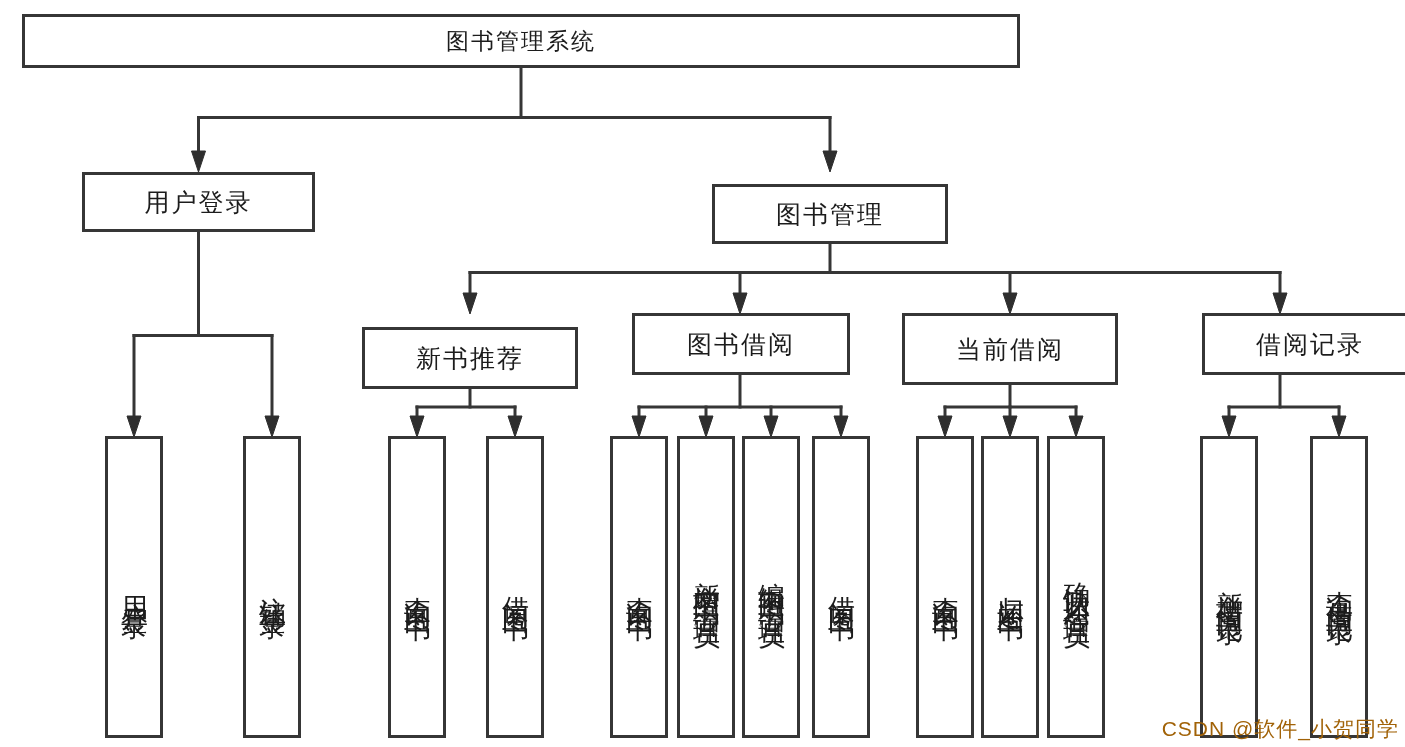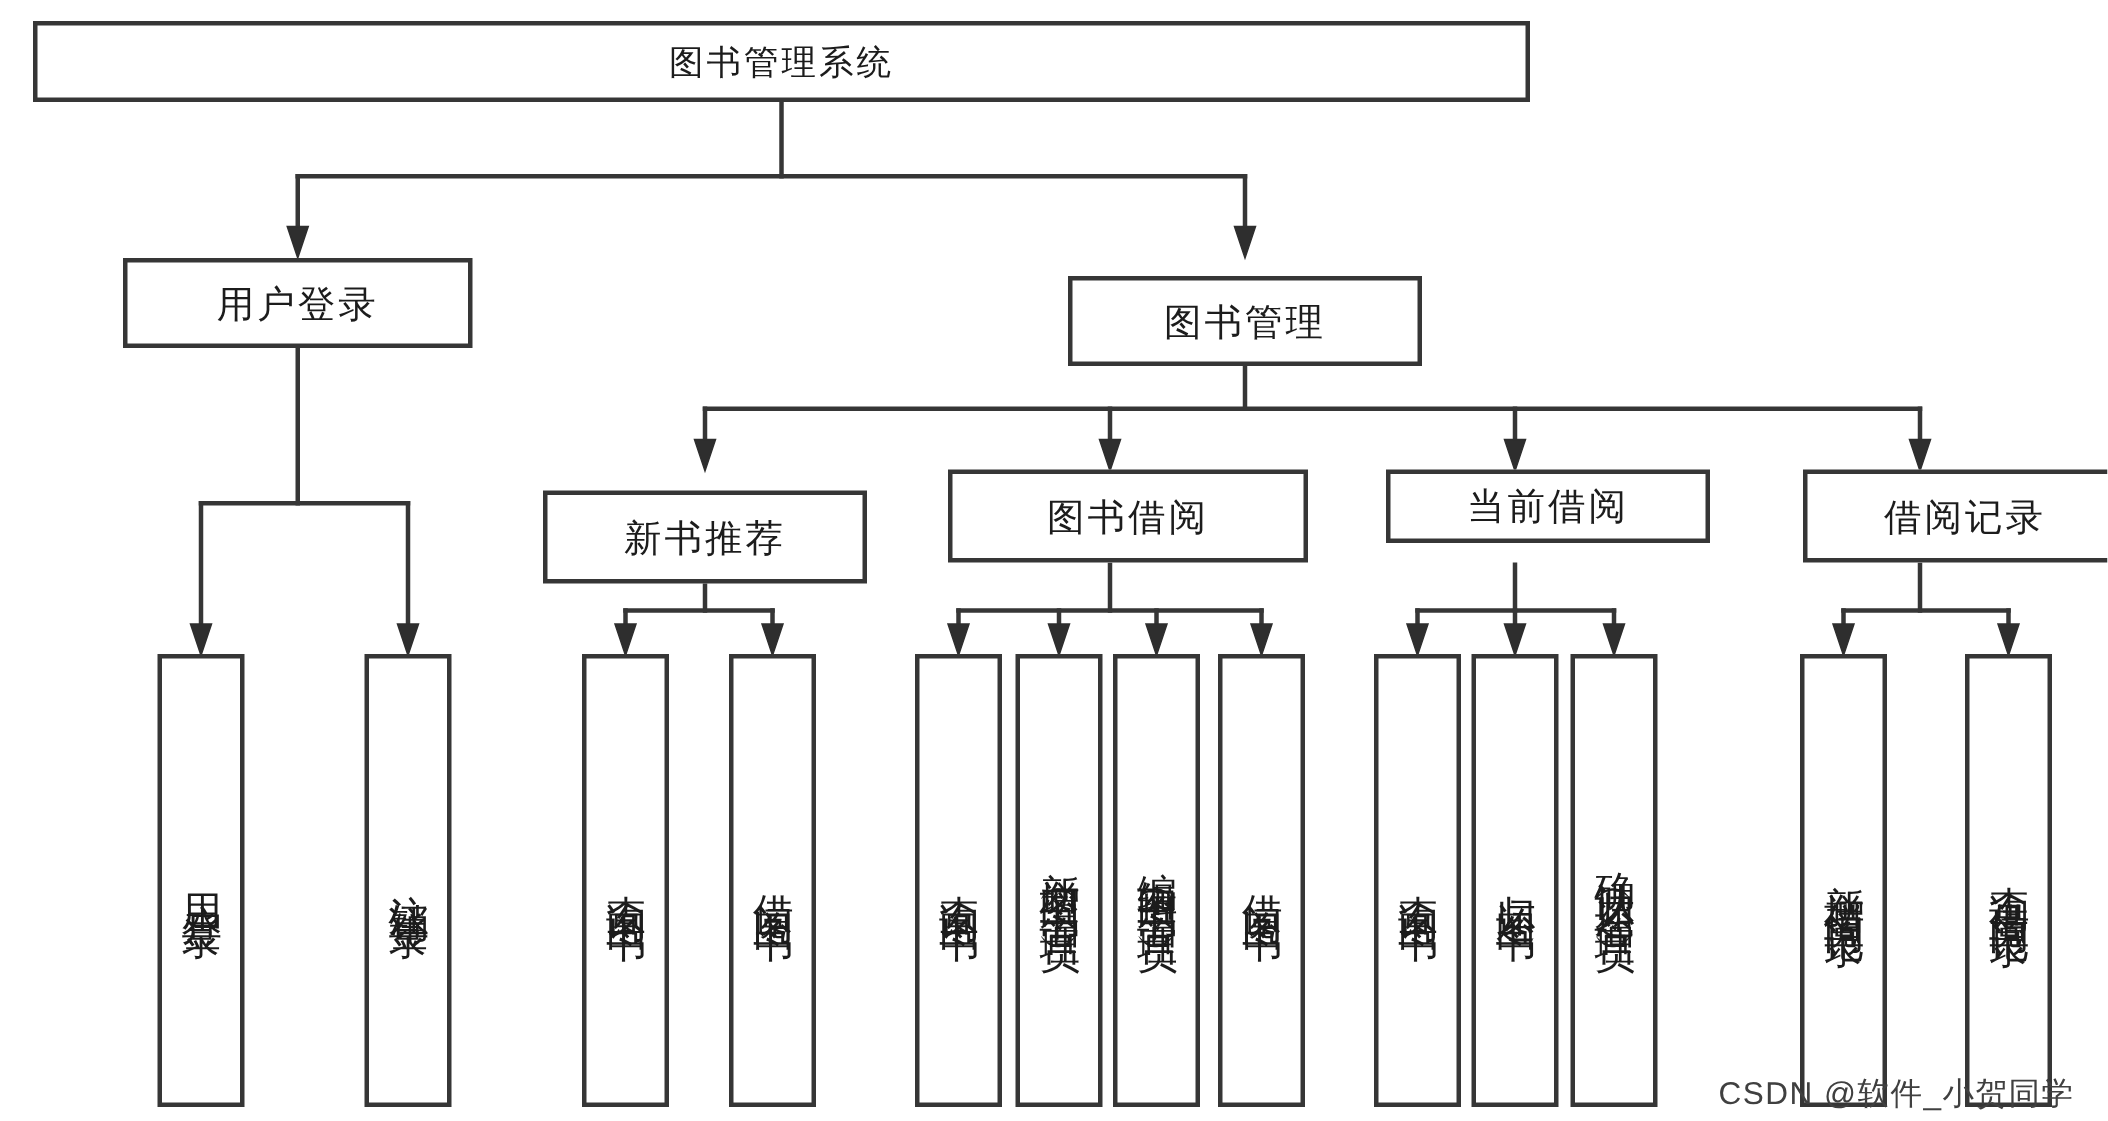--- a/index.html
+++ b/index.html
@@ -26,23 +26,23 @@
   .leaf{width:58px;top:436px;height:302px;}
   .v-label{
     writing-mode:vertical-rl;
     font-size:27px;
     letter-spacing:6px;
     line-height:1;
     white-space:nowrap;
   }
   .watermark{
     position:absolute;
-    right:22px;bottom:4px;
+    right:6px;bottom:4px;
     font-size:21px;
-    color:#404040;
+    color:#a16207;
     z-index:5;
     letter-spacing:1px;
   }
 </style>
 </head>
 <body>
 
 <div class="canvas">
 
   <svg class="connectors" viewBox="0 0 1405 747" xmlns="http://www.w3.org/2000/svg">
@@ -124,24 +124,24 @@
   <div class="box" style="left:82px;top:172px;width:233px;height:60px;">
     <span class="h-label">用户登录</span>
   </div>
   <div class="box" style="left:712px;top:184px;width:236px;height:60px;">
     <span class="h-label">图书管理</span>
   </div>
 
   <div class="box" style="left:362px;top:327px;width:216px;height:62px;">
     <span class="h-label">新书推荐</span>
   </div>
-  <div class="box" style="left:632px;top:313px;width:240px;height:62px;">
+  <div class="box" style="left:632px;top:313px;width:218px;height:62px;">
     <span class="h-label">图书借阅</span>
   </div>
-  <div class="box" style="left:924px;top:313px;width:216px;height:49px;">
+  <div class="box" style="left:902px;top:313px;width:216px;height:72px;">
     <span class="h-label">当前借阅</span>
   </div>
   <div class="box" style="left:1172px;top:313px;width:216px;height:62px;margin-left:30px;">
     <span class="h-label">借阅记录</span>
   </div>
 
   <div class="box leaf" style="left:105px;">
     <span class="v-label">用户登录</span>
   </div>
   <div class="box leaf" style="left:243px;">

